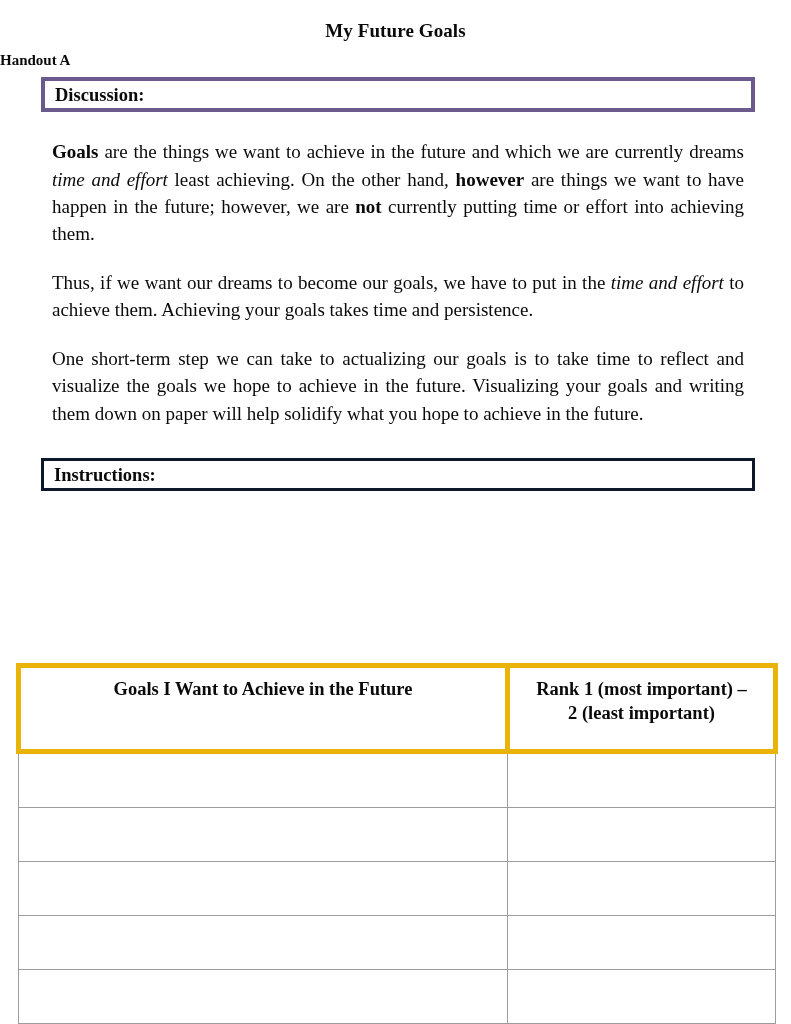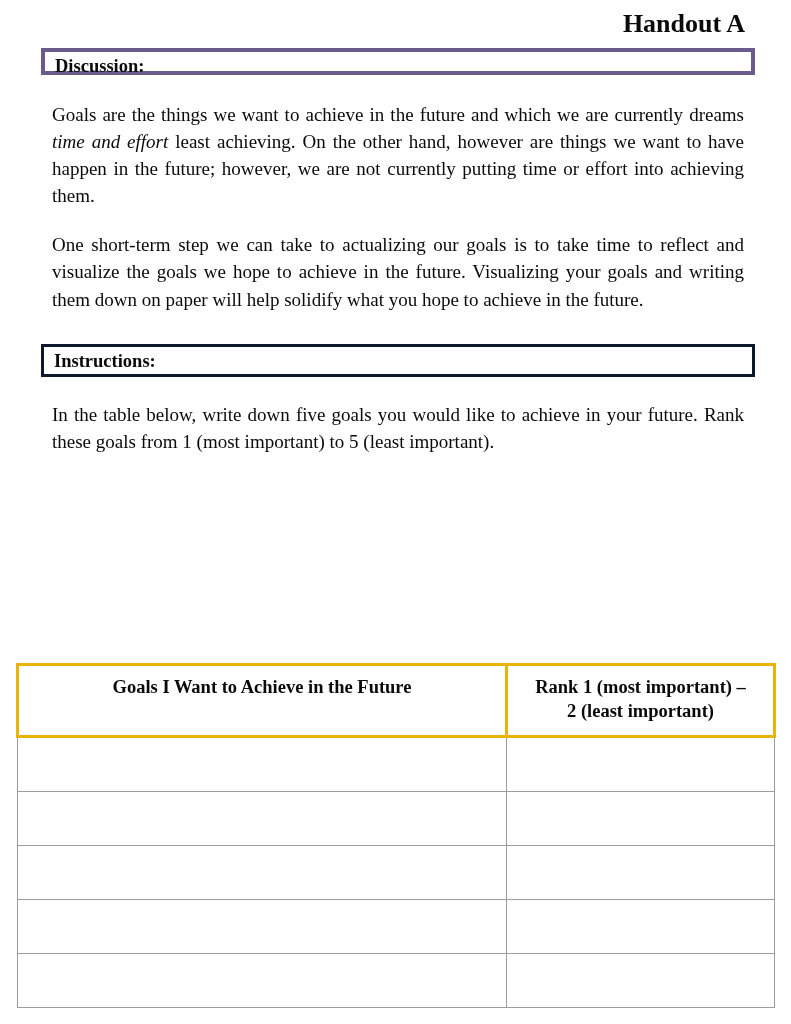--- a/index.html
+++ b/index.html
@@ -27,23 +27,23 @@
   .doc-title {
     text-align: center;
     font-weight: bold;
     font-size: 19px;
     letter-spacing: 0.1px;
     margin: 0;
     padding-top: 21px;
     line-height: 1.1;
   }
   .handout-label {
-    text-align: right;
-    font-weight: bold;
-    font-size: 26px;
+    text-align: left;
+    font-weight: bold;
+    font-size: 15px;
     margin: 0;
     padding-top: 10px;
     padding-right: 46px;
     line-height: 1.1;
   }
 
   
   .section-box {
     box-sizing: border-box;
     margin-left: 41px;
@@ -53,41 +53,41 @@
   }
   .section-box .section-label {
     font-weight: bold;
     font-size: 18.5px;
     line-height: 1.15;
     display: block;
   }
   .box-discussion {
     border: 4px solid #6b5b8c;
     margin-top: 9px;
-    height: 27px;
+    height: 35px;
   }
   .box-instructions {
     border: 3px solid #0f172a;
     margin-top: 31px;
     height: 33px;
   }
 
   
   .body-copy {
     margin: 0 47px 0 52px;
     padding-top: 26px;
   }
   .para {
     font-size: 19px;
     line-height: 1.43;
     text-align: justify;
     margin: 0 0 22px 0;
   }
   .para:last-child { margin-bottom: 0; }
-  .para b { font-weight: normal; }
+  .para b { font-weight: bold; }
   .para i { }
 
   .intro-copy {
     margin: 0 47px 0 52px;
     padding-top: 24px;
   }
 
   
   .goals-table-wrap {
     position: absolute;
@@ -97,27 +97,27 @@
   }
   table.goals-table {
     border-collapse: collapse;
     width: 757px;
     table-layout: fixed;
   }
   table.goals-table col.col-goal  { width: 489px; }
   table.goals-table col.col-rank  { width: 268px; }
 
   table.goals-table thead th {
-    border: 3px solid #eab308;
+    border: 5px solid #eab308;
     font-weight: bold;
     font-size: 18.5px;
     line-height: 1.3;
     text-align: center;
     vertical-align: top;
-    padding: 9px 8px 12px 8px;
+    padding: 9px 8px 24px 8px;
     height: 64px;
     box-sizing: border-box;
     background: #ffffff;
   }
   table.goals-table thead th.th-goal {
     padding-left: 14px;
     padding-right: 14px;
   }
   table.goals-table thead th.th-rank {
     padding-left: 26px;
@@ -137,43 +137,42 @@
   }
   table.goals-table tbody tr:last-child td {
     border-bottom-color: #9d9d9d;
   }
 </style>
 </head>
 <body>
 
 <div class="page">
 
+  <h1 class="doc-title">My Future Goals</h1>
 
   <div class="handout-label">Handout A</div>
 
   <div class="section-box box-discussion">
     <span class="section-label">Discussion:</span>
   </div>
 
   <div class="body-copy">
 
     <p class="para"><b>Goals</b><span> are the things we want to achieve in the future and which we are currently dreams </span><i>time and effort</i><span> least achieving.  On the other hand, </span><b>however</b><span> are things we want to have happen in the future; however, we are </span><b>not</b><span> currently putting time or effort into achieving them.</span></p>
 
+    <p class="para"><span>Thus, if we want our dreams to become our goals, we have to put in the </span><i>time and effort</i><span> to achieve them.  Achieving your goals takes time and persistence.</span></p>
 
     <p class="para">One short-term step we can take to actualizing our goals is to take time to reflect and visualize the goals we hope to achieve in the future. Visualizing your goals and writing them down on paper will help solidify what you hope to achieve in the future.</p>
 
   </div>
 
   <div class="section-box box-instructions">
     <span class="section-label">Instructions:</span>
   </div>
 
-  <div class="intro-copy">
-    <p class="para">In the table below, write down five goals you would like to achieve in your future. Rank these goals from 1 (most important) to 5 (least important).</p>
-  </div>
 
   <div class="goals-table-wrap">
     <table class="goals-table">
       <colgroup>
         <col class="col-goal">
         <col class="col-rank">
       </colgroup>
       <thead>
         <tr>
           <th class="th-goal">Goals I Want to Achieve in the Future</th>

